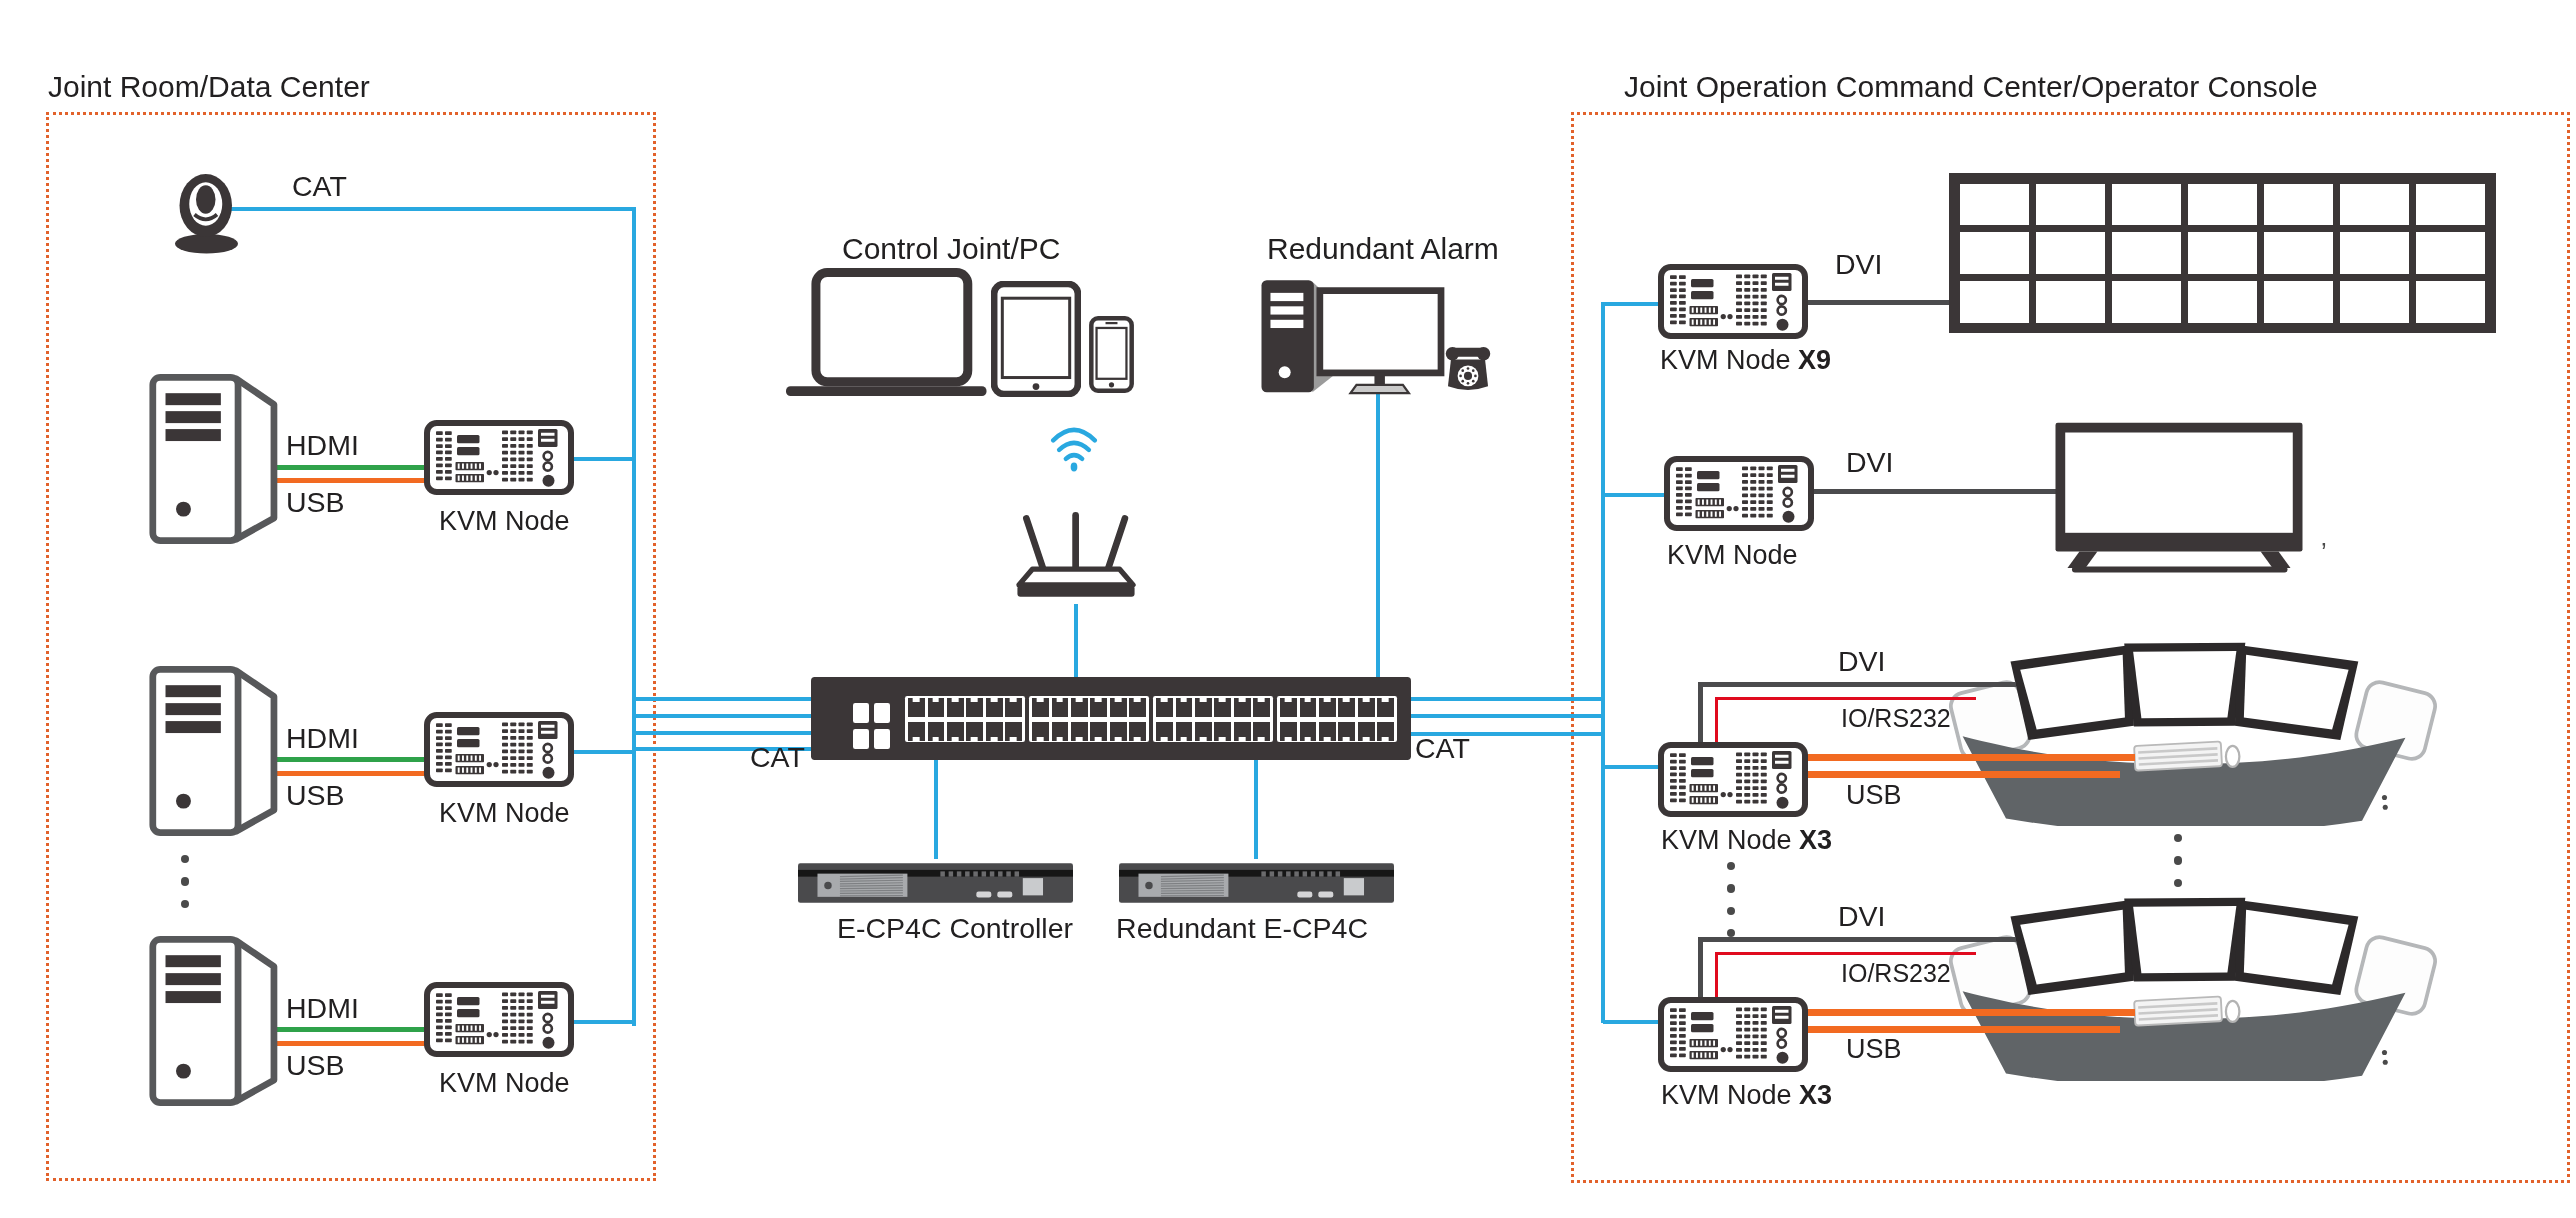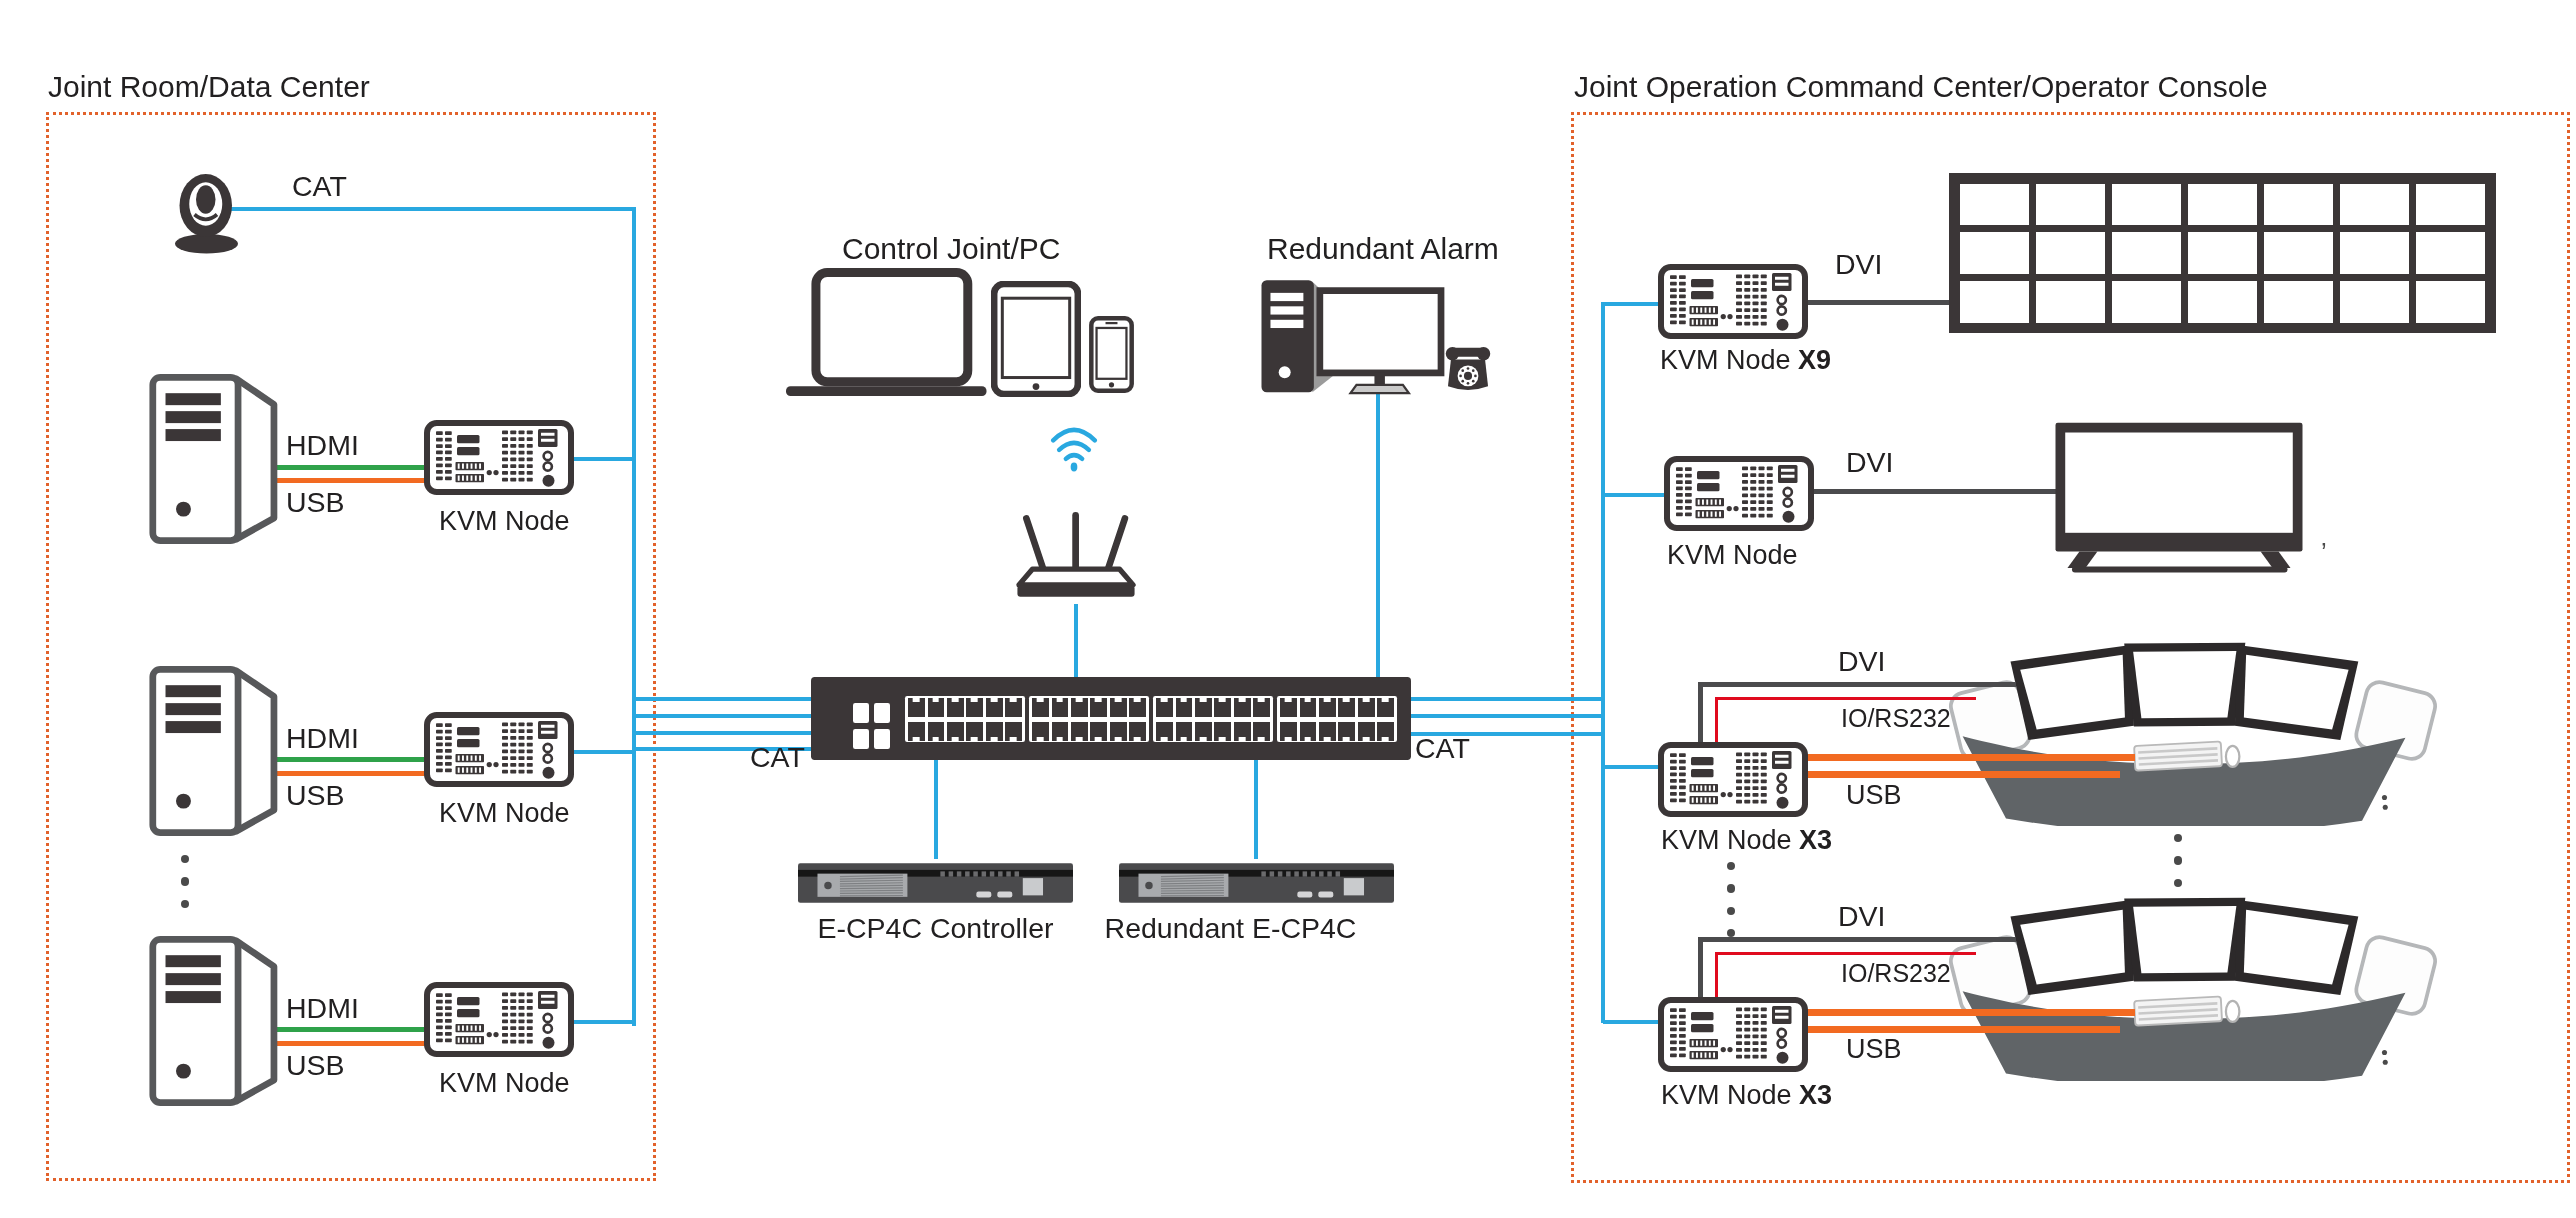--- a/index.html
+++ b/index.html
@@ -4,21 +4,21 @@
 <style>
   html,body{margin:0;padding:0;background:#fff}
   body{font-family:"Liberation Sans",sans-serif;color:#222021}
   #stage{position:relative;width:2576px;height:1218px;background:#fff;overflow:hidden}
   .box{position:absolute;border:3.7px dotted var(--accent-orange,#e2622b)}
   .lbl{position:absolute;font-size:28.5px;line-height:1.1;white-space:nowrap;color:#222021}
   .title{font-size:30px}
   .small{font-size:25px}
   .mid{font-size:27px}
   .bold{font-weight:bold}
-  .center-text{text-align:center}
+  .center-text{text-align:right}
   .ln{position:absolute}
   .h5{height:3.7px}.h6{height:4.5px}.h4{height:3px}.h9{height:6.7px}
   .w5{width:3.7px}.w6{width:4.5px}.w4{width:3px}
   .cat{background:var(--cat-blue,#29a8e0)}
   .hdmi{background:var(--hdmi-green,#2fa24a)}
   .usb{background:var(--usb-orange,#f26a21)}
   .io{background:var(--io-red,#e00a1e)}
   .dvi{background:var(--dvi-dark,#4b4b4d)}
   .icon{position:absolute}
   .dots{position:absolute;display:flex;flex-direction:column;align-items:center;gap:14.2px}
@@ -35,21 +35,21 @@
 </style>
 </head>
 <body>
 
 <div id="stage">
 
   <div class="box" style="left:46px;top:112px;width:604px;height:1063px"></div>
   <div class="box" style="left:1571px;top:112px;width:993px;height:1065px"></div>
 
   <div class="lbl title" style="left:48px;top:70px">Joint Room/Data Center</div>
-  <div class="lbl title" style="left:1574px;top:70px">Joint Operation Command Center/Operator Console</div>
+  <div class="lbl title" style="left:1624px;top:70px">Joint Operation Command Center/Operator Console</div>
 
   <div class="icon" style="left:1908px;top:639px;width:570px;height:187px"><svg width="100%" height="100%" viewBox="0 0 760 250">
     <rect x="62" y="64" width="94" height="90" rx="18" fill="#fdfdfd" stroke="#b5b7b9" stroke-width="5" transform="rotate(-14 109 109)"></rect>
     <rect x="604" y="64" width="94" height="90" rx="18" fill="#fdfdfd" stroke="#b5b7b9" stroke-width="5" transform="rotate(14 651 109)"></rect>
     <path d="M 72 130 C 190 160 270 167 368 167 C 466 167 546 160 664 132 L 606 243 Q 367 280 130 240 Z" fill="#606467"></path>
     <polygon points="136,30 297,8 301,116 160,135" fill="#2c292a"></polygon>
         <polygon points="149,41 286,21 289,105 171,121" fill="#fff"></polygon>
     <polygon points="288,6 450,5 436,116 301,117" fill="#2c292a"></polygon>
         <polygon points="300,17 438,16 426,105 311,106" fill="#fff"></polygon>
     <polygon points="440,8 601,30 577,135 436,116" fill="#2c292a"></polygon>

